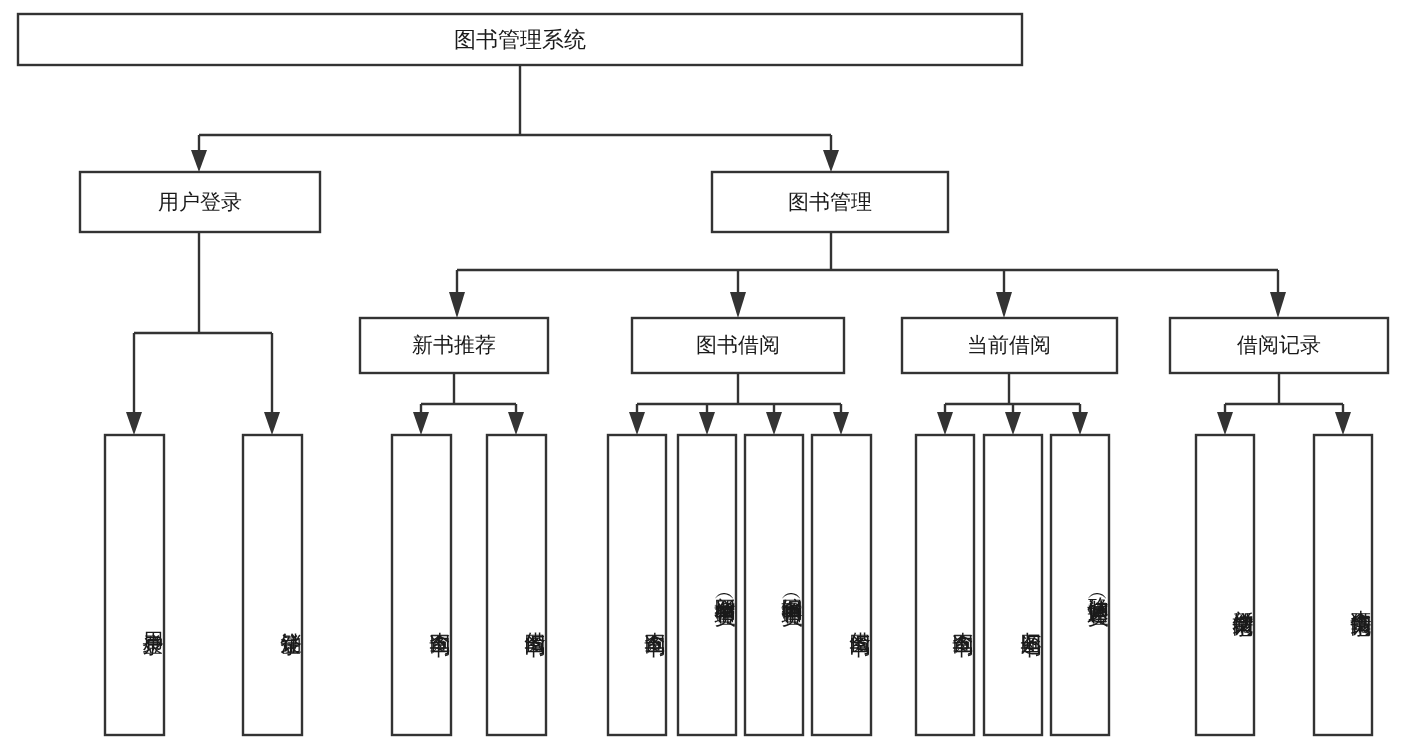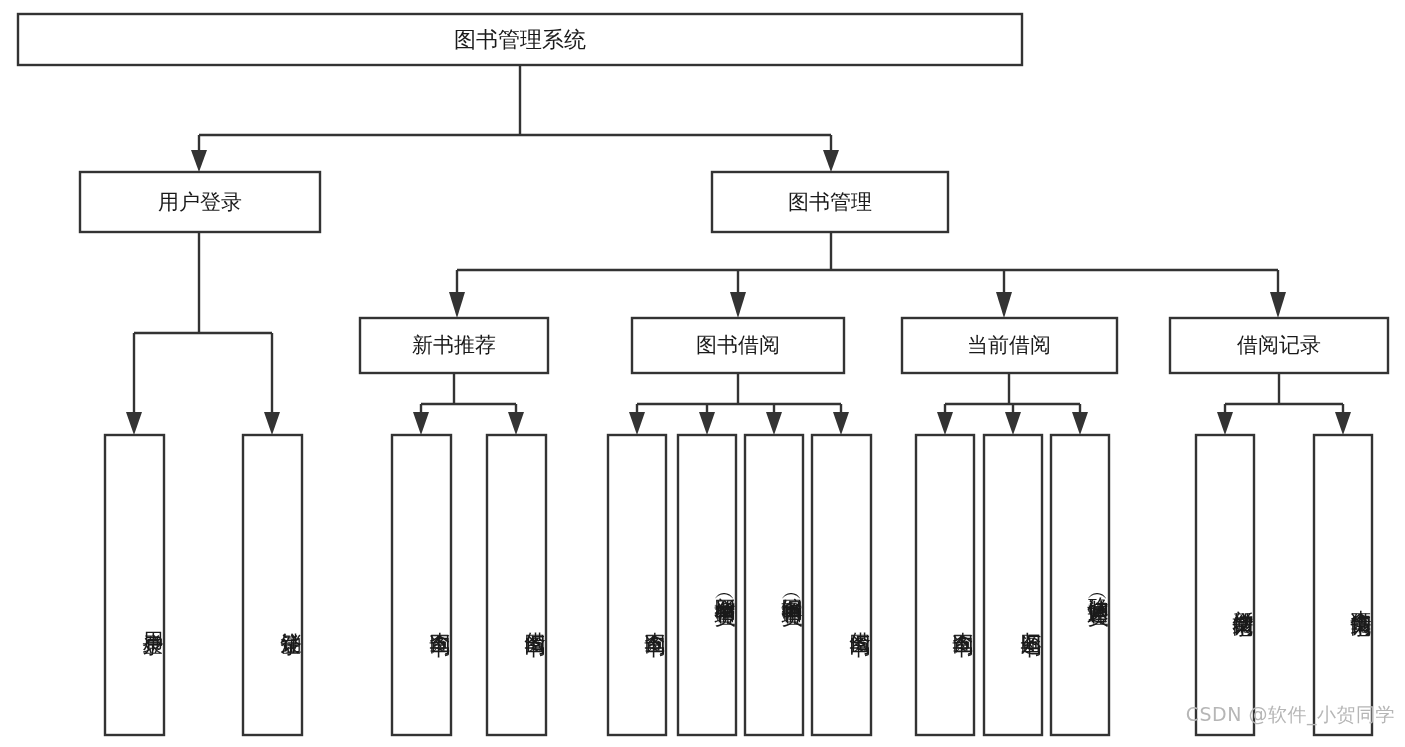--- a/index.html
+++ b/index.html
@@ -211,14 +211,13 @@
     <div class="vlabel" style="left:812px; top:505px; width:59px; height:225px;">借阅图书</div>
 
     <div class="vlabel" style="left:916px; top:505px; width:58px; height:225px;">查询图书</div>
     <div class="vlabel" style="left:984px; top:505px; width:58px; height:225px;">归还图书</div>
     <div class="vlabel" style="left:1051px; top:443px; width:58px; height:288px;">确认归还（管理员）</div>
 
     <div class="vlabel" style="left:1196px; top:465px; width:58px; height:265px;">新增借阅记录</div>
     <div class="vlabel" style="left:1314px; top:465px; width:58px; height:265px;">查询借阅记录</div>
   </div>
 
-  <div class="watermark">CSDN @软件_小贺同学</div>
 </div>
 
 </body></html>

